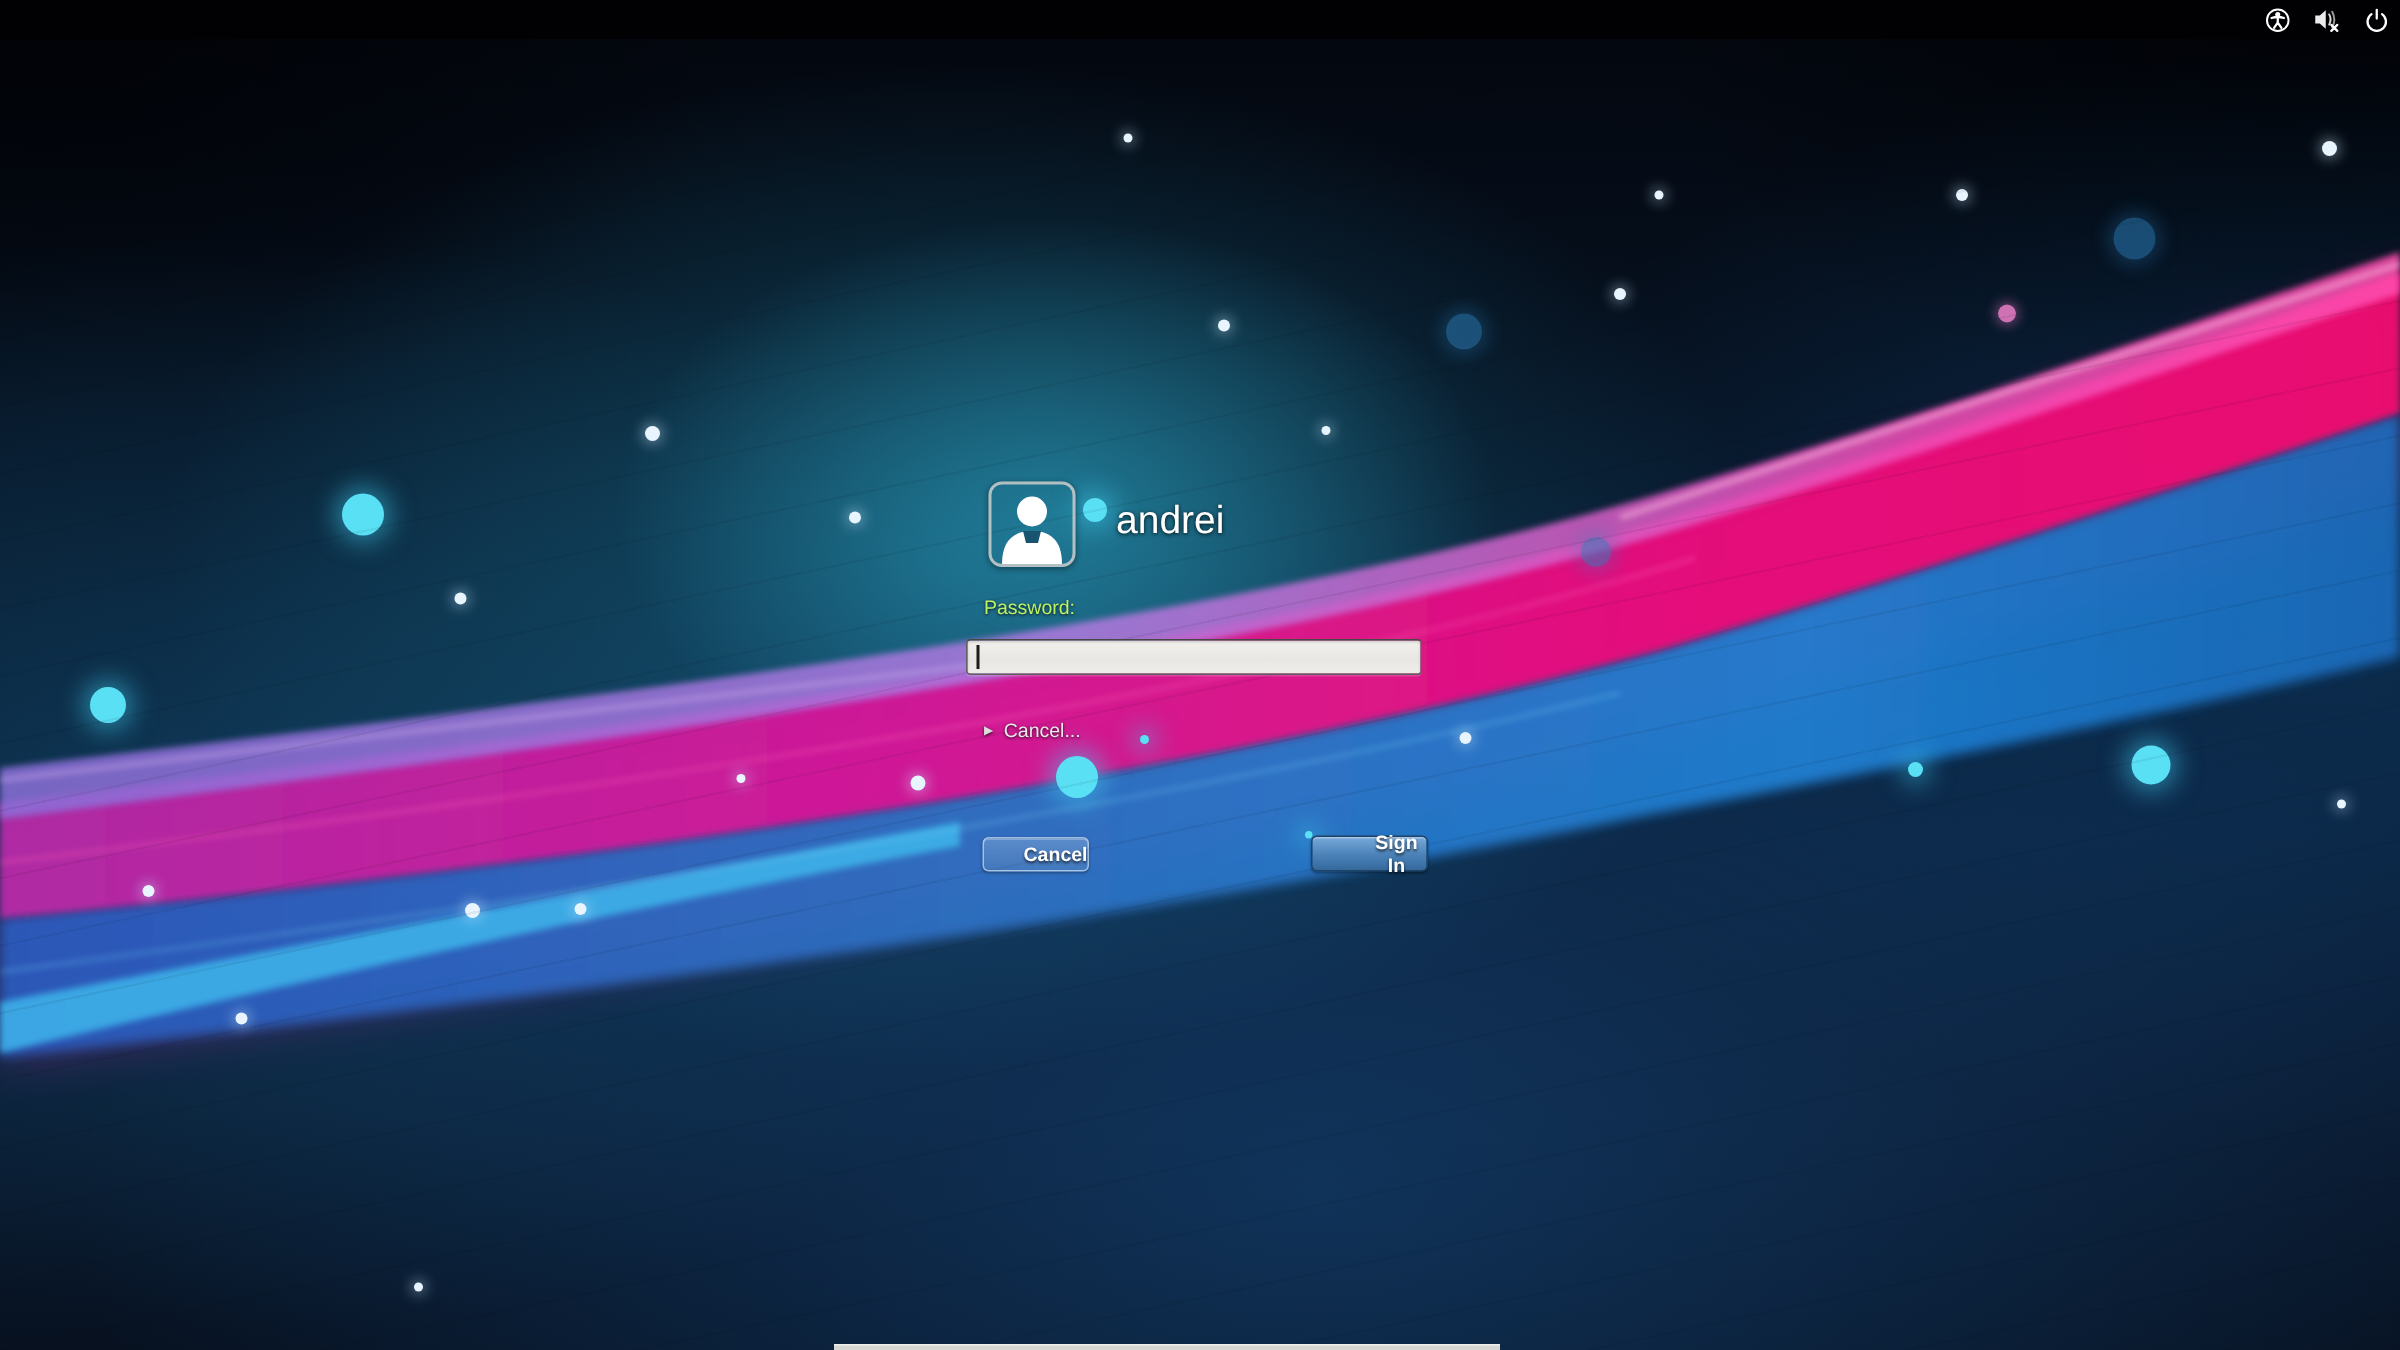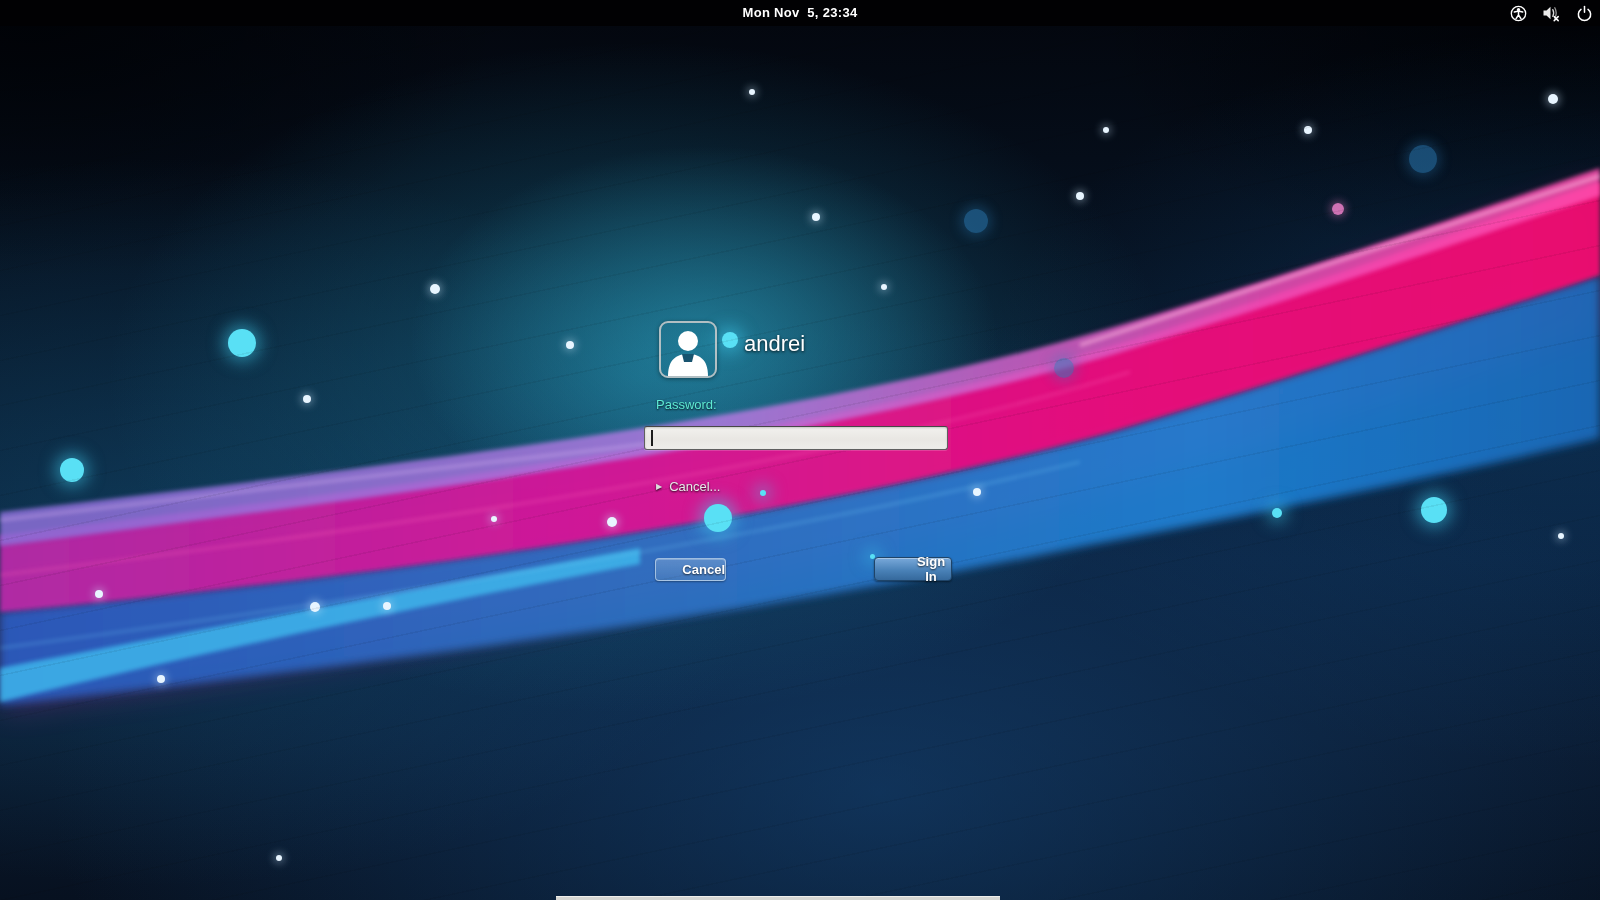--- a/index.html
+++ b/index.html
@@ -46,25 +46,25 @@
   .tray-icon{width:18px;height:18px;display:flex;align-items:center;justify-content:center;cursor:pointer;}
   
   .avatar-box{
     position:absolute;left:659px;top:321px;width:58px;height:57px;
     border:2px solid rgba(205,205,205,.85);border-radius:9px;box-sizing:border-box;
     box-shadow:0 1px 4px rgba(0,0,0,.4);z-index:20;
     display:flex;align-items:flex-end;justify-content:center;overflow:hidden;
   }
   .username{
     position:absolute;left:744px;top:331px;z-index:20;
-    color:#fff;font-size:22px;text-shadow:0 1px 3px rgba(0,0,0,.85);
+    color:#fff;font-size:26px;text-shadow:0 1px 3px rgba(0,0,0,.85);
   }
   .pw-label{
     position:absolute;left:656px;top:397px;z-index:20;
-    color:#5eead4;font-size:13px;text-shadow:0 1px 2px rgba(0,0,0,.85);
+    color:#bef264;font-size:13px;text-shadow:0 1px 2px rgba(0,0,0,.85);
   }
   .pw-entry{
     position:absolute;left:644px;top:426px;width:304px;height:24px;box-sizing:border-box;z-index:20;
     background:linear-gradient(180deg,#f2f1ee 0%,#e9e7e3 55%,#eeedea 100%);
     border:1px solid #5f5f5f;border-top-color:#474747;border-radius:3px;
     box-shadow:inset 0 1px 2px rgba(0,0,0,.18), 0 1px 0 rgba(255,255,255,.18);
     font-size:14px;padding:0 6px;color:#1a1a1a;outline:none;
     font-family:"Liberation Sans","DejaVu Sans",sans-serif;
   }
   .caret{
@@ -184,21 +184,20 @@
     <div class="dot dw" style="left:973px;top:488px;width:8px;height:8px;"></div>
     <div class="dot db" style="left:964px;top:209px;width:24px;height:24px;"></div>
     <div class="dot db" style="left:1054px;top:358px;width:20px;height:20px;"></div>
     <div class="dot db" style="left:1409px;top:145px;width:28px;height:28px;"></div>
     <div class="dot dp" style="left:1332px;top:203px;width:12px;height:12px;"></div>
   </div>
 </div>
 <div class="pinstripes"></div>
 
 <div class="topbar">
-  <div class="clock">Mon Nov  5, 23:34</div>
   <div class="tray">
     <span class="tray-icon">
       <svg width="17" height="17" viewBox="-9 -9 18 18">
         <circle cx="0" cy="0" r="7.6" fill="none" stroke="#fff" stroke-width="1.4"></circle>
         <circle cx="0" cy="-4" r="1.8" fill="#fff"></circle>
         <path d="M-4.4,-1.6 Q0,-3 4.4,-1.6" fill="none" stroke="#fff" stroke-width="1.6" stroke-linecap="round"></path>
         <path d="M0,-1.4 L0,1.6 M0,1.6 L-2.6,5.4 M0,1.6 L2.6,5.4" fill="none" stroke="#fff" stroke-width="1.6" stroke-linecap="round"></path>
       </svg>
     </span>
     <span class="tray-icon">

